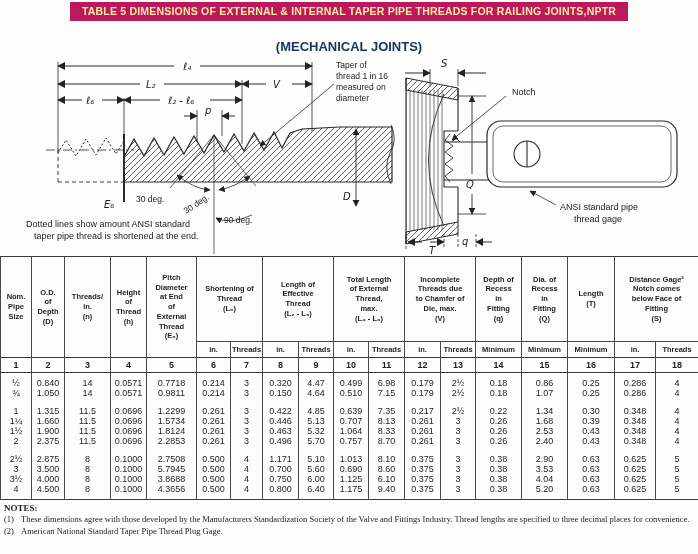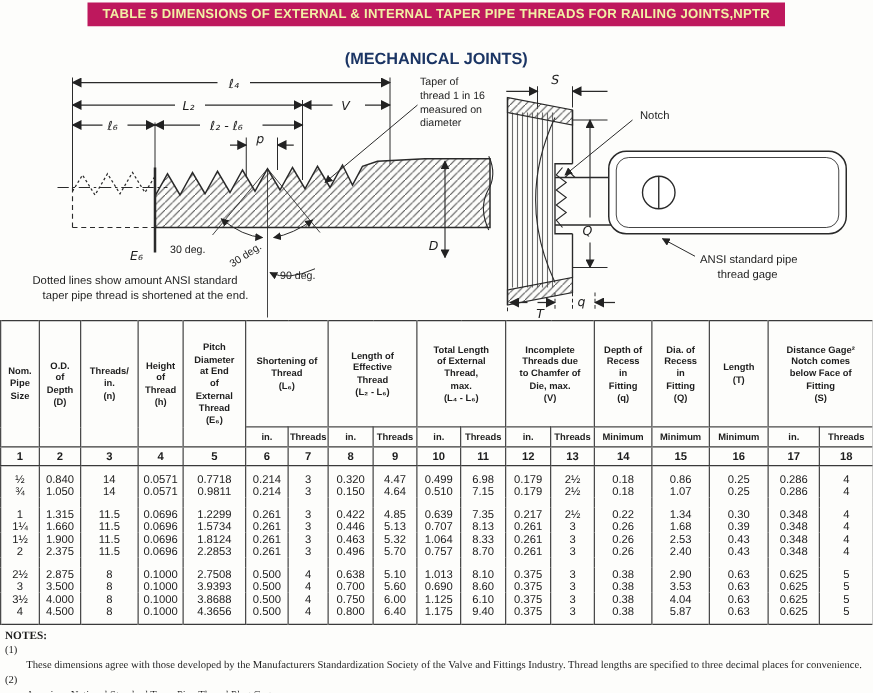--- a/index.html
+++ b/index.html
@@ -19,21 +19,21 @@
   tr.subrow th{height:15px;font-size:7.5px;border-top:1px solid #4a4a4a;}
   tr.numrow td{font-size:9px;font-weight:bold;border-top:1.2px solid #3a3a3a;border-bottom:1.2px solid #3a3a3a;padding:2px 0;}
   tbody td{font-size:9px;padding:1px 0;}
   tbody tr.first td{padding-top:5px;}
   tbody tr.last td{padding-bottom:5px;}
   tr.spacer td{height:8px;padding:0;}
   .notes{padding:3px 4px 0 4px;font-family:Liberation Serif, serif;}
   .notes-heading{font-weight:bold;font-size:9px;}
   .note{display:flex;font-size:8.5px;line-height:1.35;margin-top:1px;}
   .note .num{width:17px;flex:0 0 17px;}
-  .note .txt{flex:1;margin-top:12px;}
+  .note .txt{flex:1;}
 </style>
 </head>
 <body>
 
 <div class="title-bar">
   <span>TABLE 5  DIMENSIONS OF EXTERNAL &amp; INTERNAL TAPER PIPE THREADS FOR RAILING JOINTS,NPTR</span>
 </div>
 <div class="subtitle">(MECHANICAL JOINTS)</div>
 
 <svg class="figure" width="698" height="202" viewBox="0 0 698 202">
@@ -434,38 +434,38 @@
         <td></td>
       </tr>
       <tr>
         <td>2½</td>
         <td>2.875</td>
         <td>8</td>
         <td>0.1000</td>
         <td>2.7508</td>
         <td>0.500</td>
         <td>4</td>
-        <td>0.638</td>
+        <td>1.171</td>
         <td>5.10</td>
         <td>1.013</td>
         <td>8.10</td>
         <td>0.375</td>
         <td>3</td>
         <td>0.38</td>
         <td>2.90</td>
         <td>0.63</td>
         <td>0.625</td>
         <td>5</td>
       </tr>
       <tr>
         <td>3</td>
         <td>3.500</td>
         <td>8</td>
         <td>0.1000</td>
-        <td>3.9393</td>
+        <td>5.7945</td>
         <td>0.500</td>
         <td>4</td>
         <td>0.700</td>
         <td>5.60</td>
         <td>0.690</td>
         <td>8.60</td>
         <td>0.375</td>
         <td>3</td>
         <td>0.38</td>
         <td>3.53</td>
@@ -501,21 +501,21 @@
         <td>4.3656</td>
         <td>0.500</td>
         <td>4</td>
         <td>0.800</td>
         <td>6.40</td>
         <td>1.175</td>
         <td>9.40</td>
         <td>0.375</td>
         <td>3</td>
         <td>0.38</td>
-        <td>5.87</td>
+        <td>5.20</td>
         <td>0.63</td>
         <td>0.625</td>
         <td>5</td>
       </tr>
     </tbody>
 </table>
 
 <div class="notes">
   <div class="notes-heading">NOTES:</div>
   <div class="note">

